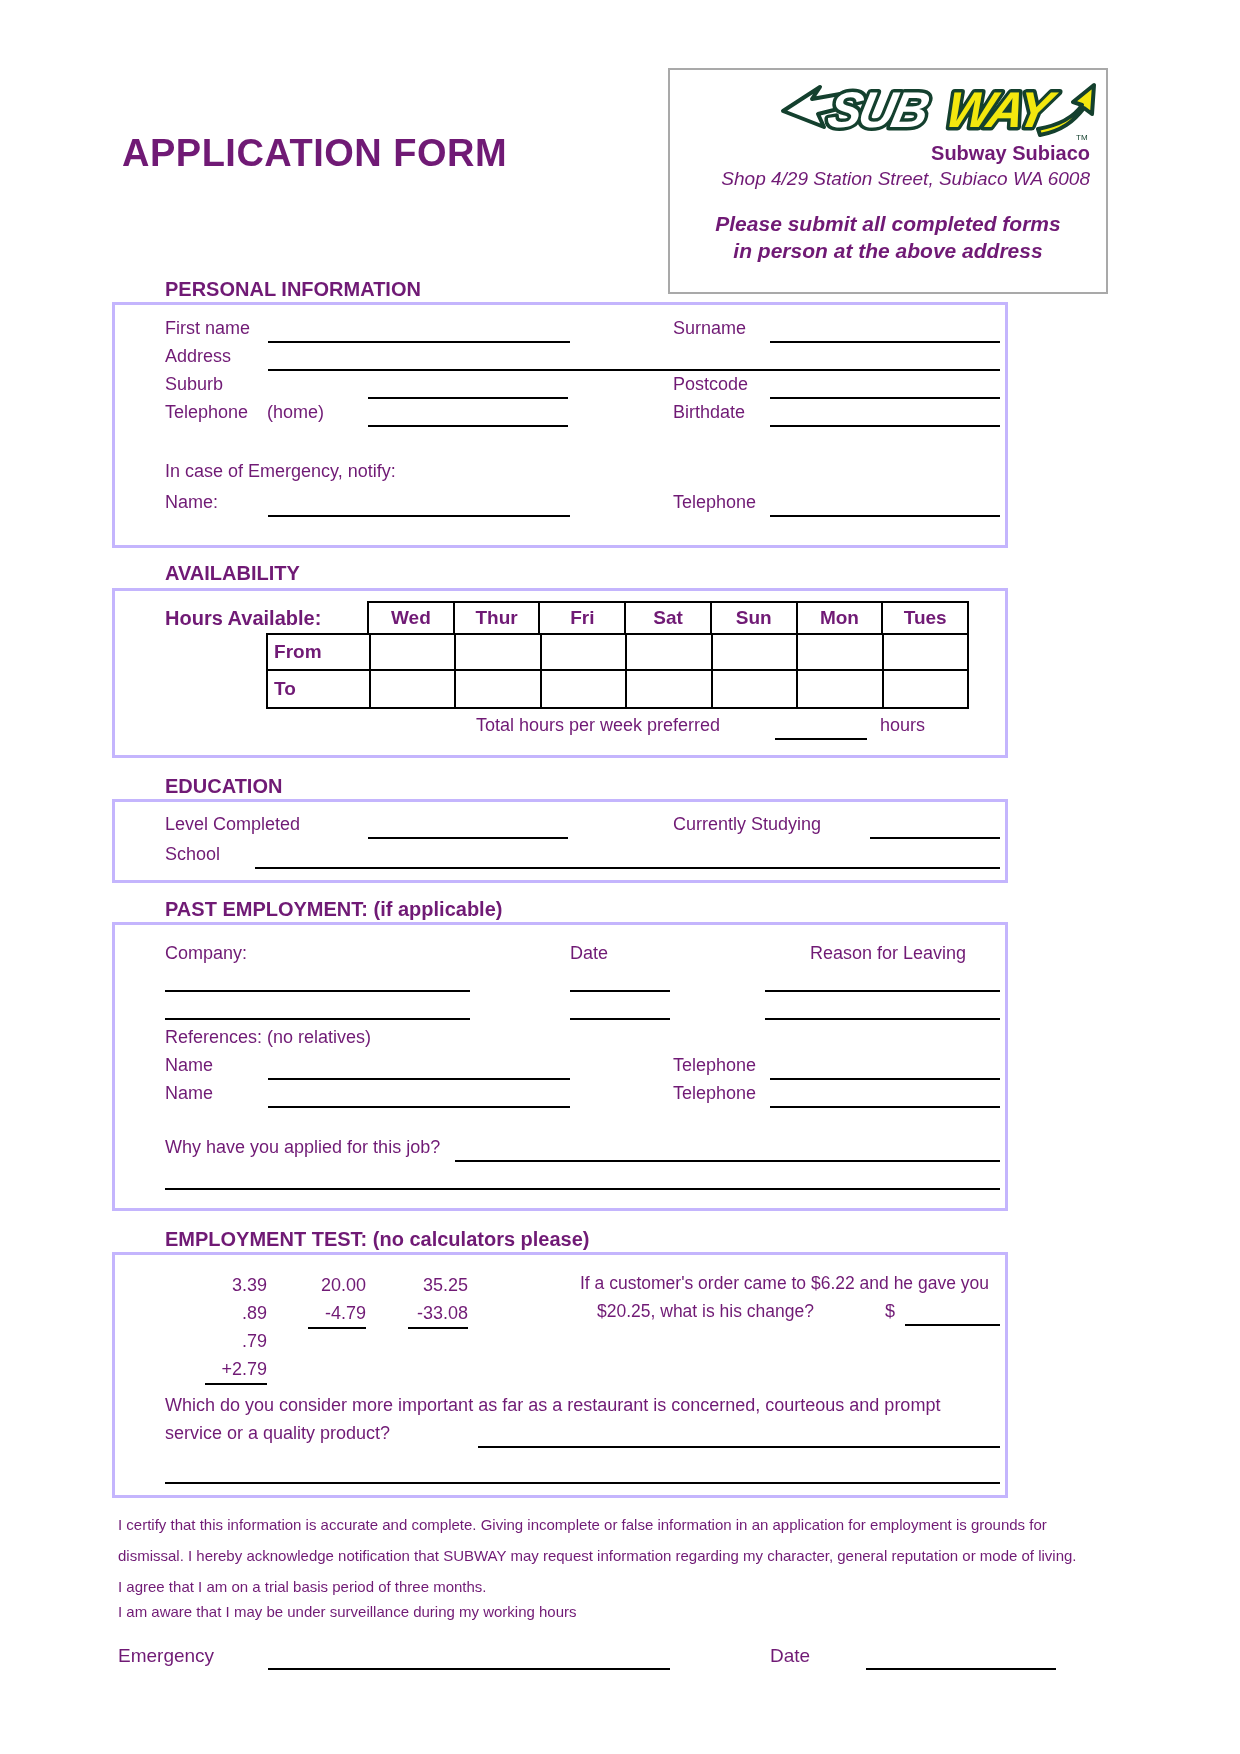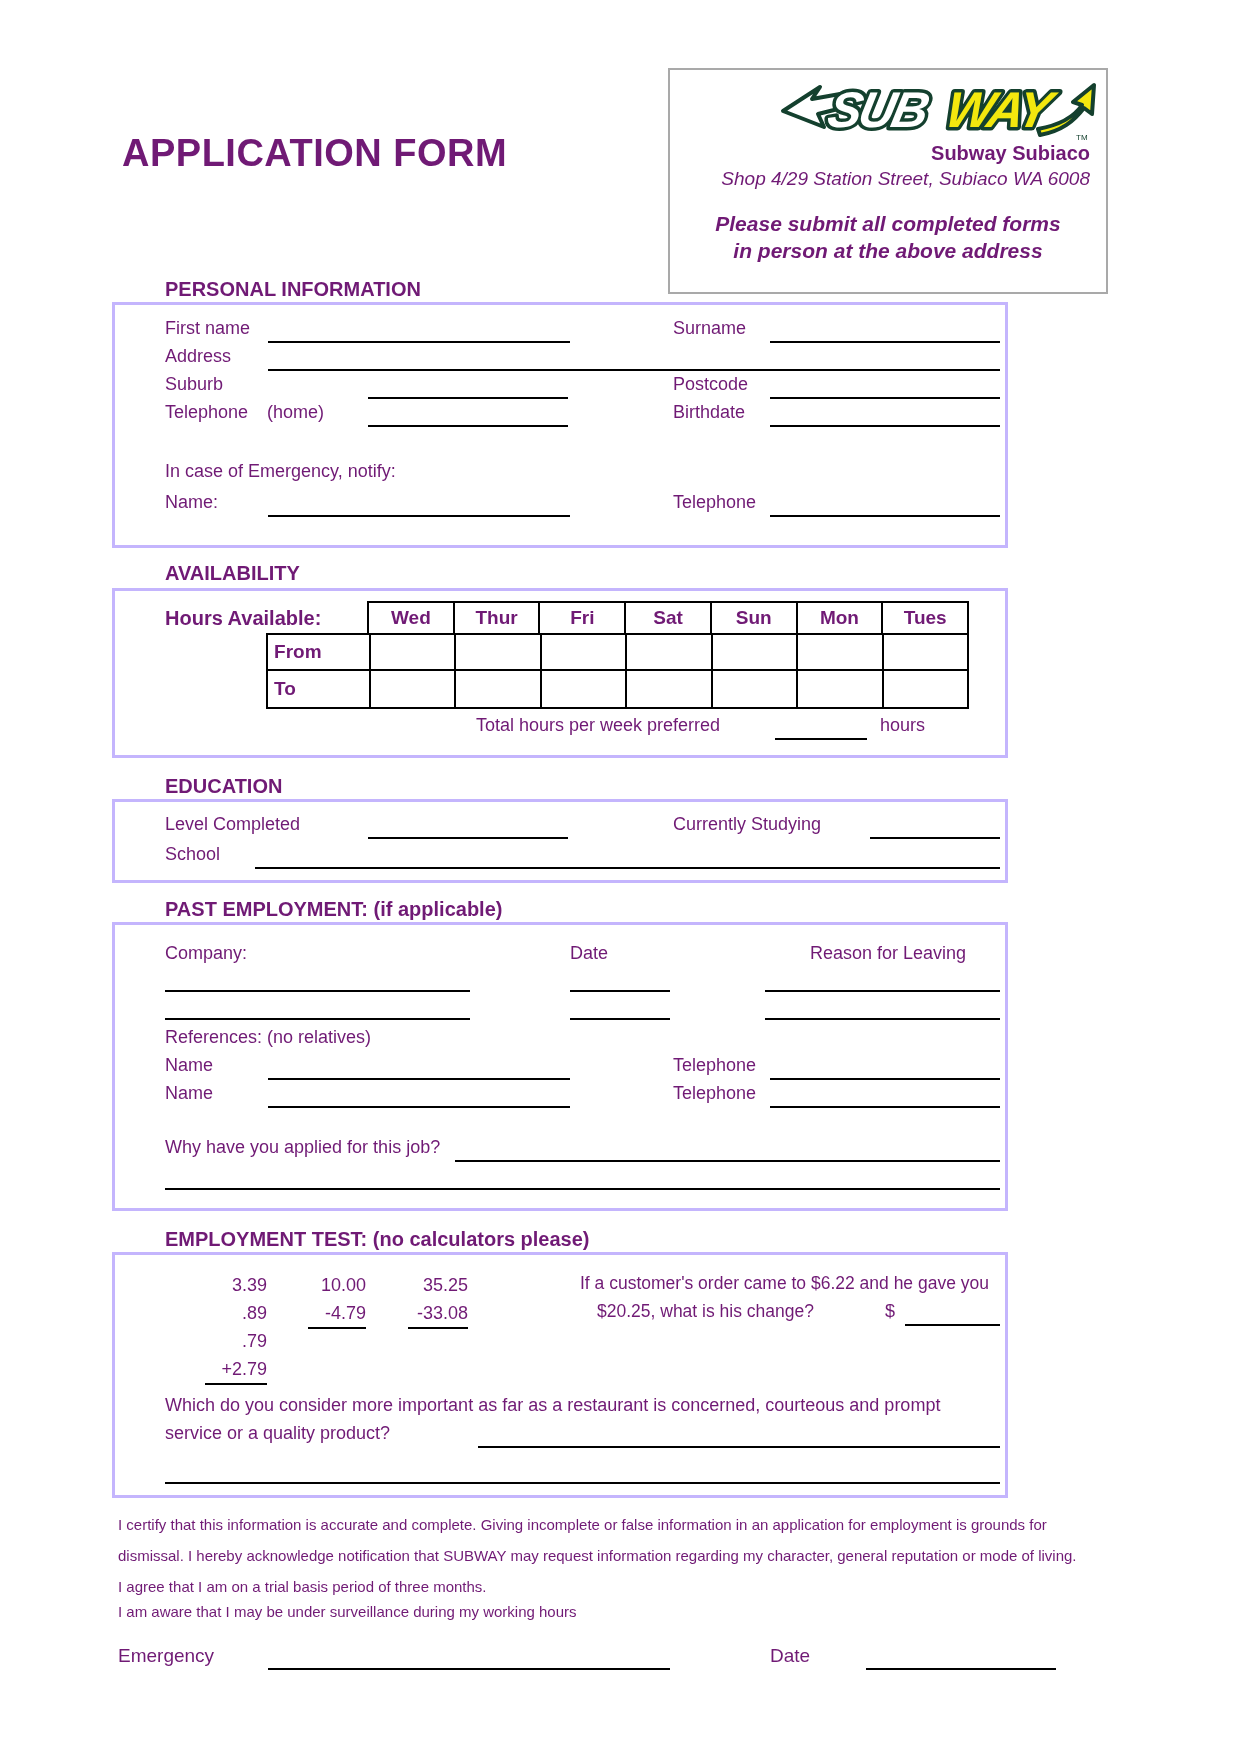--- a/index.html
+++ b/index.html
@@ -195,21 +195,21 @@
 
   <div class="sec-title" style="top:1228px;">EMPLOYMENT TEST: (no calculators please)</div>
   <div class="box" style="top:1252px;height:240px;">
     <div class="math-col" style="left:90px;top:16px;">
       <div class="math-num">3.39</div>
       <div class="math-num">.89</div>
       <div class="math-num">.79</div>
       <div class="math-num math-final">+2.79</div>
     </div>
     <div class="math-col" style="left:193px;top:16px;width:58px;">
-      <div class="math-num">10.00</div>
+      <div class="math-num">20.00</div>
       <div class="math-num math-final">-4.79</div>
     </div>
     <div class="math-col" style="left:293px;top:16px;width:60px;">
       <div class="math-num">35.25</div>
       <div class="math-num math-final">-33.08</div>
     </div>
     <span class="q-text" style="left:465px;top:18px;">If a customer's order came to $6.22 and he gave you</span>
     <span class="q-text" style="left:482px;top:46px;">$20.25, what is his change?</span>
     <span class="lbl" style="left:770px;top:46px;font-size:18px;">$</span>
     <span class="fld" style="left:790px;top:46px;width:95px;"></span>

